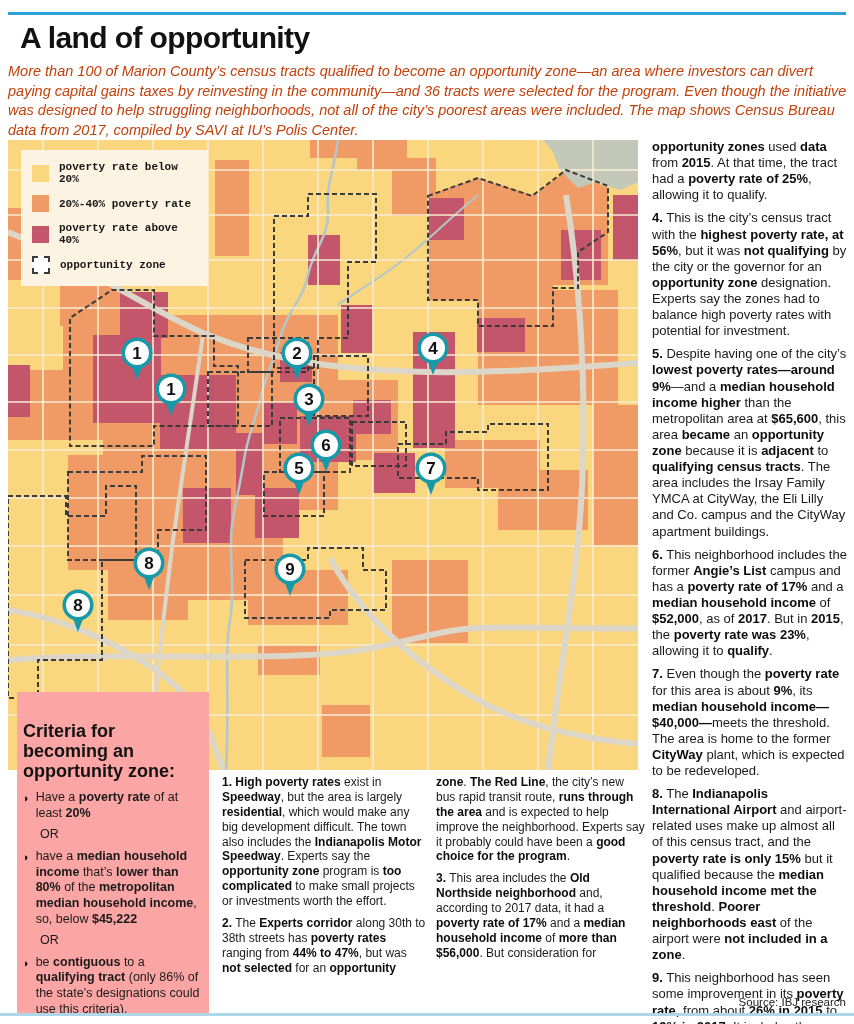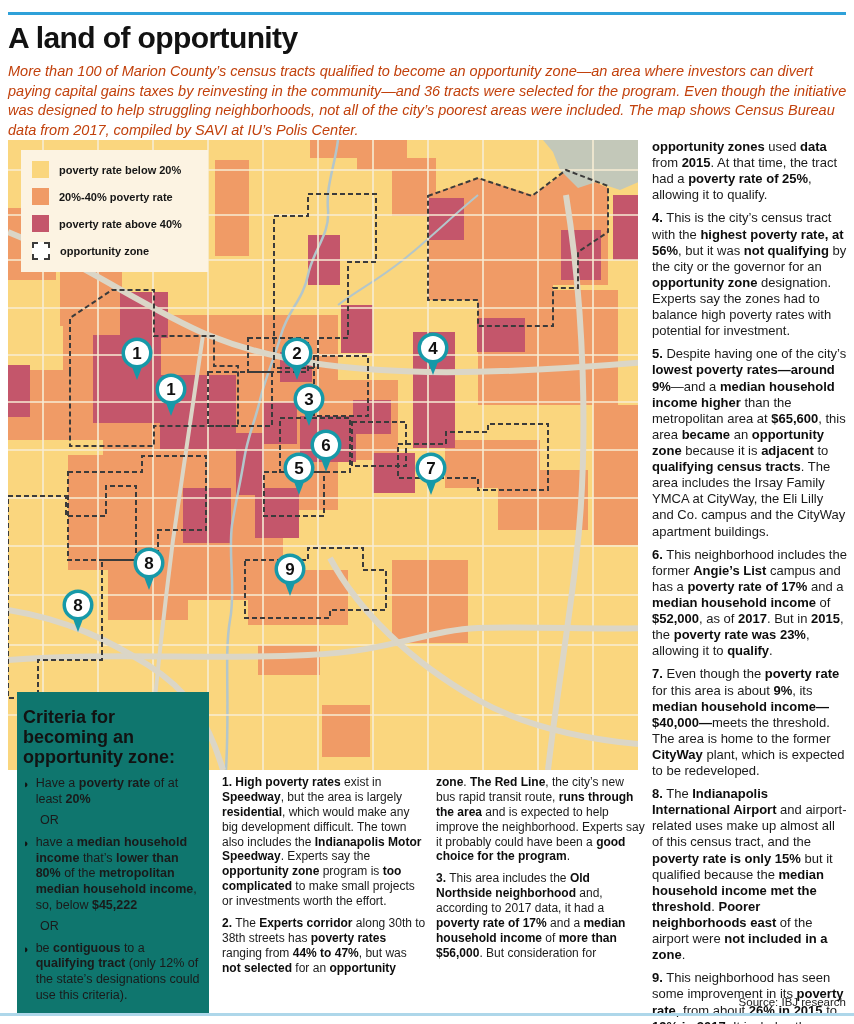--- a/index.html
+++ b/index.html
@@ -4,41 +4,41 @@
 <style>
   html,body { margin:0; padding:0; background:#ffffff; }
   .page {
     position:relative; width:854px; height:1024px; overflow:hidden;
     background:#ffffff; color:#1a1a1a;
     font-family:"Liberation Sans", sans-serif;
   }
   .toprule { position:absolute; left:8px; width:838px; top:12px; height:3px; }
   .bottomrule { position:absolute; left:0; width:854px; top:1013px; height:3px; }
   h1.title {
-    position:absolute; left:8px; top:21px; margin:0;
+    position:absolute; left:20px; top:21px; margin:0;
     font-size:30px; font-weight:bold; letter-spacing:-0.6px; color:#121212;
   }
   .intro {
     position:absolute; left:8px; top:62px; width:840px;
     font-style:italic; font-size:14.5px; line-height:1.36; color:#c2410c;
   }
   .map-wrap { position:absolute; left:8px; top:140px; width:630px; height:630px; }
   .map-wrap svg { position:absolute; left:0; top:0; }
   .legend {
     position:absolute; left:13px; top:10px; width:170px;
     background:#fcf3e2; padding:11px 6px 2px 11px;
   }
   .legend-row { display:flex; align-items:center; margin-bottom:10px; }
   .legend-swatch { width:17px; height:17px; margin-right:10px; flex:none; }
   .legend-swatch.dashed { width:14px; height:14px; background:#fff; border:2px dashed #3b3b3b; }
-  .legend-label { font-size:11px; font-weight:bold; color:#161616; }
+  .legend-label { font-size:11px; font-weight:bold; color:#161616;font-family:Liberation Mono, monospace; }
 
   .criteria {
     position:absolute; left:17px; top:692px; width:192px; height:323px;
-    background:#0f766e; box-sizing:border-box; padding:16px 6px 0 6px;
+    background:#fca5a5; box-sizing:border-box; padding:30px 6px 0 6px;
   }
   .criteria h2 { margin:0 0 9px 0; font-size:18px; line-height:1.1; color:#121212; }
   .crit-row { display:flex; margin-bottom:5px; }
   .crit-bullet { font-size:11px; line-height:1; margin:3px 6px 0 0; color:#111; }
   .crit-text { font-size:12.5px; line-height:1.26; }
   .crit-or { font-size:12.5px; margin:3px 0 8px 17px; }
 
   .notes-col { position:absolute; top:775px; font-size:12px; line-height:1.24; }
   #col1 { left:222px; width:206px; }
   #col2 { left:436px; width:209px; }
@@ -264,21 +264,21 @@
           <div class="crit-text"><span>Have a </span><b>poverty rate</b><span> of at least </span><b>20%</b></div>
         </div>
         <div class="crit-or">OR</div>
         <div class="crit-row">
           <span class="crit-bullet">◗</span>
           <div class="crit-text"><span>have a </span><b>median household income</b><span> that’s </span><b>lower than 80%</b><span> of the </span><b>metropolitan median household income</b><span>, so, below </span><b>$45,222</b></div>
         </div>
         <div class="crit-or">OR</div>
         <div class="crit-row">
           <span class="crit-bullet">◗</span>
-          <div class="crit-text"><span>be </span><b>contiguous</b><span> to a </span><b>qualifying tract</b><span> (only 12% of the state’s designations could use this criteria).</span></div>
+          <div class="crit-text"><span>be </span><b>contiguous</b><span> to a </span><b>qualifying tract</b><span> (only 86% of the state’s designations could use this criteria).</span></div>
         </div>
       </div>
   </div>
 
   <div class="notes-col" id="col1">
       <p class="note"><b>1. High poverty rates</b><span> exist in </span><b>Speedway</b><span>, but the area is largely </span><b>residential</b><span>, which would make any big development difficult. The town also includes the </span><b>Indianapolis Motor Speedway</b><span>. Experts say the </span><b>opportunity zone</b><span> program is </span><b>too complicated</b><span> to make small projects or investments worth the effort.</span></p>
       <p class="note"><b>2.</b><span> The </span><b>Experts corridor</b><span> along 30th to 38th streets has </span><b>poverty rates</b><span> ranging from </span><b>44% to 47%</b><span>, but was </span><b>not selected</b><span> for an </span><b>opportunity</b></p>
     </div>
   <div class="notes-col" id="col2">
       <p class="note"><b>zone</b><span>. </span><b>The Red Line</b><span>, the city’s new bus rapid transit route, </span><b>runs through the area</b><span> and is expected to help improve the neighborhood. Experts say it probably could have been a </span><b>good choice for the program</b><span>.</span></p>

